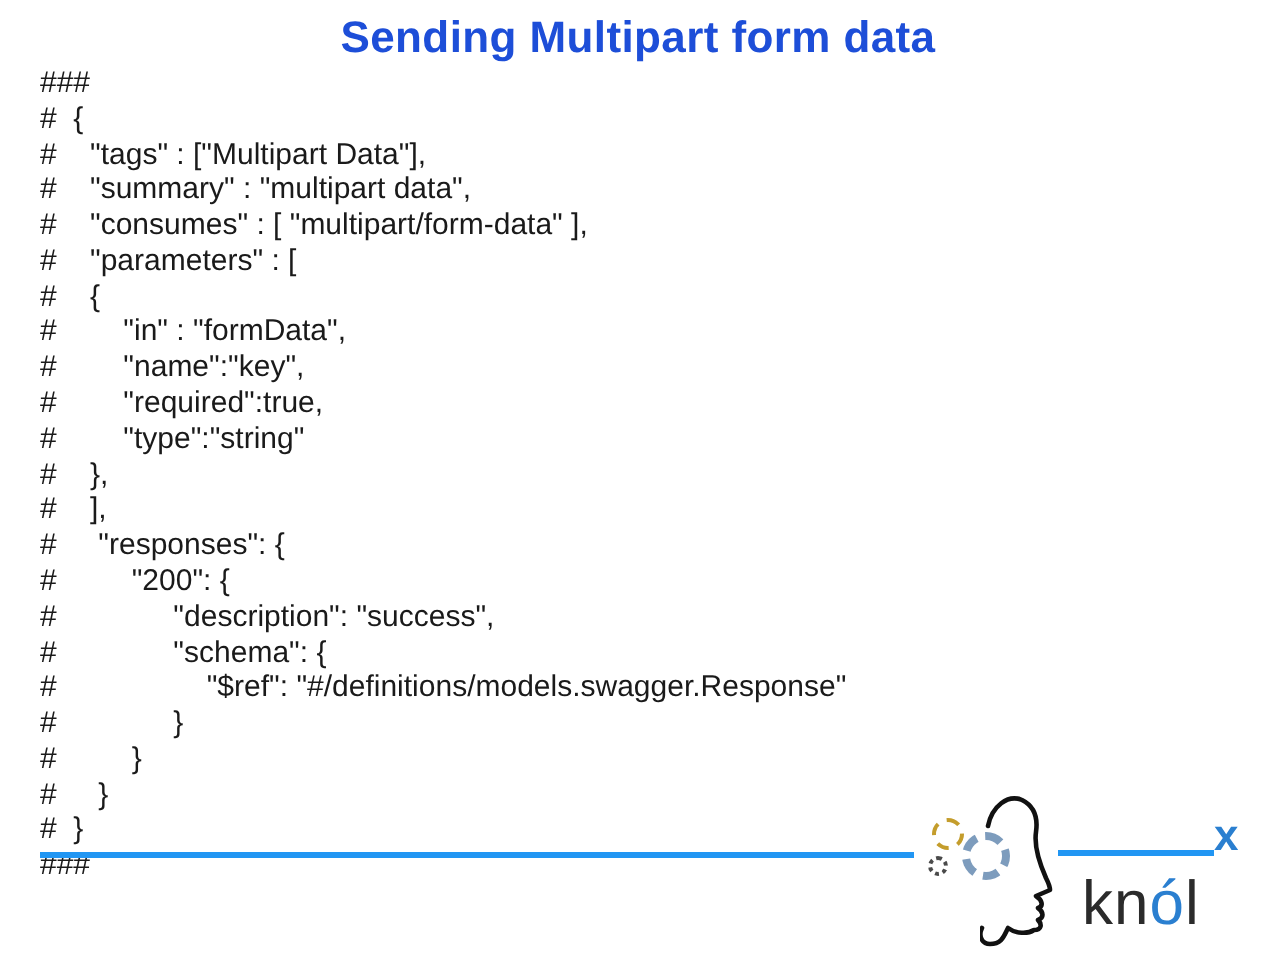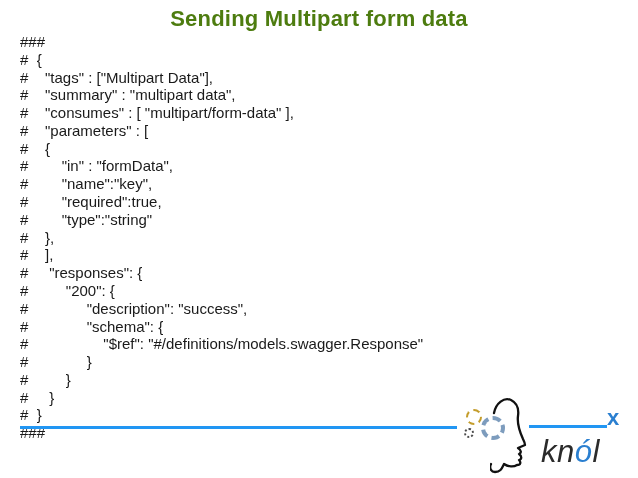--- a/index.html
+++ b/index.html
@@ -1,29 +1,29 @@
 <!DOCTYPE html>
 <html><head>
 <meta charset="utf-8">
 <style>
   html,body{margin:0;padding:0;}
   body{width:638px;height:478px;background:#ffffff;overflow:hidden;font-family:"Liberation Sans",sans-serif;}
   .slide{position:relative;width:638px;height:478px;background:#ffffff;}
   .title{position:absolute;top:6px;left:0;width:100%;text-align:center;
-         font-size:22px;font-weight:bold;color:#4d7c0f;letter-spacing:0.2px;}
+         font-size:22px;font-weight:bold;color:#1d4ed8;letter-spacing:0.2px;}
   .code{position:absolute;top:33px;left:20px;color:#1a1a1a;font-size:15px;line-height:17.78px;}
   .code div{white-space:pre;}
   .rule{position:absolute;top:426px;left:20px;width:437px;height:2.5px;background:#2196f3;}
   .knol-line{position:absolute;top:425px;left:529px;width:78px;height:2.5px;background:#2196f3;}
   .gear{position:absolute;border-radius:50%;box-sizing:border-box;}
   .gear-gold{left:466px;top:409px;width:16px;height:16px;border:2.5px dashed #c49d2c;}
   .gear-slate{left:481px;top:416px;width:24px;height:24px;border:4px dashed #7d9cbd;}
   .gear-gray{left:464px;top:428px;width:10px;height:10px;border:2px dotted #4a4a4a;}
   .head{position:absolute;left:490px;top:397px;}
-  .knol-text{position:absolute;left:541px;top:436px;font-size:31px;line-height:31px;letter-spacing:0.5px;color:#2b2b2b;font-style:italic;}
+  .knol-text{position:absolute;left:541px;top:436px;font-size:31px;line-height:31px;letter-spacing:0.5px;color:#2b2b2b;}
   .knol-text .blue{color:#2a7fd0;}
   .knol-x{position:absolute;left:607px;top:407px;font-size:22px;font-weight:bold;color:#2a7fd0;line-height:22px;}
 </style>
 </head>
 <body>
 
 <div class="slide">
 
   <div class="title">Sending Multipart form data</div>
 

